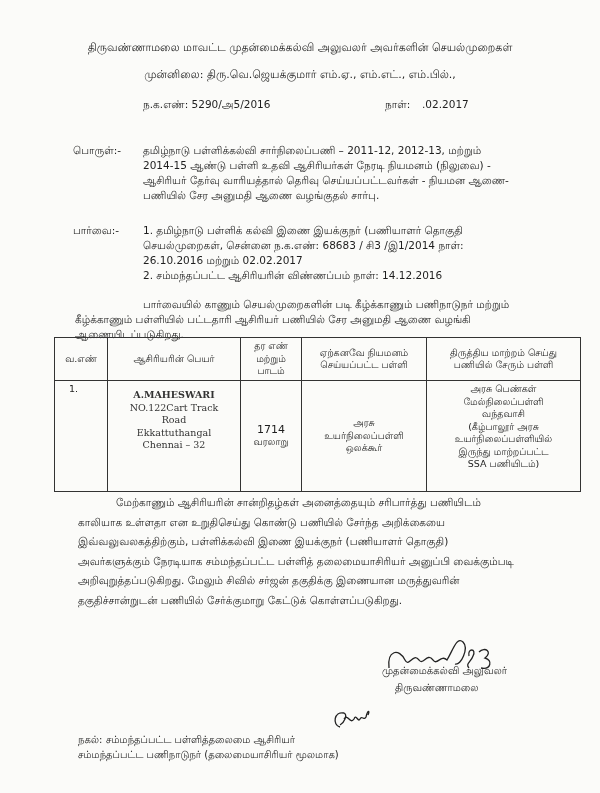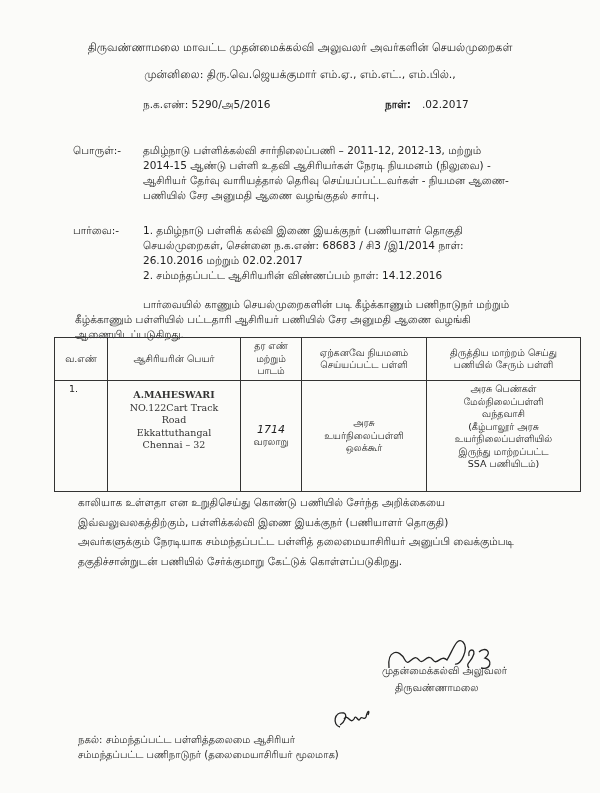--- a/index.html
+++ b/index.html
@@ -14,21 +14,21 @@
   table.main tr.row td{height:100px;}
   .serif{font-family:"DejaVu Serif",serif;font-size:11px;line-height:15px;color:#333;margin-top:16px;}
   .sig{stroke:#222;fill:none;stroke-width:1.3;}
 </style>
 </head>
 <body>
 
 <div class="abs t title" style="top:40px;">திருவண்ணாமலை மாவட்ட முதன்மைக்கல்வி அலுவலர் அவர்களின் செயல்முறைகள்</div>
 <div class="abs t title" style="top:67px;">முன்னிலை: திரு.வெ.ஜெயக்குமார் எம்.ஏ., எம்.எட்., எம்.பில்.,</div>
 <div class="abs t" style="left:143px;top:97px;">ந.க.எண்: 5290/அ5/2016</div>
-<div class="abs t" style="left:385px;top:97px;font-weight:bold;">நாள்:</div>
+<div class="abs t" style="left:385px;top:97px;">நாள்:</div>
 <div class="abs t" style="left:422px;top:97px;">.02.2017</div>
 
 <div class="abs t" style="left:73px;top:143px;">பொருள்:-</div>
 <div class="abs" style="left:143px;top:143px;width:435px;">
   <div class="t">தமிழ்நாடு பள்ளிக்கல்வி சார்நிலைப்பணி – 2011-12, 2012-13, மற்றும்</div>
   <div class="t">2014-15 ஆண்டு பள்ளி உதவி ஆசிரியர்கள் நேரடி நியமனம் (நிலுவை) -</div>
   <div class="t">ஆசிரியர் தேர்வு வாரியத்தால் தெரிவு செய்யப்பட்டவர்கள் - நியமன ஆணை-</div>
   <div class="t">பணியில் சேர அனுமதி ஆணை வழங்குதல் சார்பு.</div>
 </div>
 
@@ -58,21 +58,21 @@
   <tr class="row">
     <td style="text-align:left;padding-left:14px;">1.</td>
     <td class="serif" style="padding-top:8px;">
       <div style="font-weight:bold;">A.MAHESWARI</div>
       <div>NO.122Cart Track</div>
       <div>Road</div>
       <div>Ekkattuthangal</div>
       <div>Chennai – 32</div>
     </td>
     <td style="vertical-align:middle;">
-      <div style="font-size:11px;font-style:italic;">1714</div>
+      <div style="font-size:11px;">1714</div>
       <div>வரலாறு</div>
     </td>
     <td style="vertical-align:middle;">
       <div>அரசு</div>
       <div>உயர்நிலைப்பள்ளி</div>
       <div>ஒலக்கூர்</div>
     </td>
     <td>
       <div>அரசு பெண்கள்</div>
       <div>மேல்நிலைப்பள்ளி</div>
@@ -80,23 +80,25 @@
       <div>(கீழ்பாலூர் அரசு</div>
       <div>உயர்நிலைப்பள்ளியில்</div>
       <div>இருந்து மாற்றப்பட்ட</div>
       <div>SSA பணியிடம்)</div>
     </td>
   </tr>
 </tbody>
   </table>
 
 <div class="abs" style="left:78px;top:493px;width:505px;">
+  <div class="t" style="line-height:19.5px;padding-left:38px;">மேற்காணும் ஆசிரியரின்  சான்றிதழ்கள் அனைத்தையும் சரிபார்த்து  பணியிடம்</div>
   <div class="t" style="line-height:19.5px;">காலியாக உள்ளதா  என உறுதிசெய்து கொண்டு பணியில் சேர்ந்த அறிக்கையை</div>
   <div class="t" style="line-height:19.5px;">இவ்வலுவலகத்திற்கும், பள்ளிக்கல்வி இணை இயக்குநர் (பணியாளர் தொகுதி)</div>
   <div class="t" style="line-height:19.5px;">அவர்களுக்கும் நேரடியாக சம்மந்தப்பட்ட பள்ளித் தலைமையாசிரியர்  அனுப்பி வைக்கும்படி</div>
+  <div class="t" style="line-height:19.5px;">அறிவுறுத்தப்படுகிறது. மேலும் சிவில் சர்ஜன் தகுதிக்கு இணையான மருத்துவரின்</div>
   <div class="t" style="line-height:19.5px;">தகுதிச்சான்றுடன்  பணியில் சேர்க்குமாறு கேட்டுக் கொள்ளப்படுகிறது.</div>
 </div>
 
 <svg class="abs" style="left:385px;top:630px;" width="110" height="45">
   <path class="sig" d="M4,38 C2,20 14,18 20,30 C24,38 28,22 34,30 C38,36 42,22 48,30 C52,36 56,24 62,30 C68,20 72,6 78,12 C84,18 76,36 70,34"></path>
   <path class="sig" d="M84,26 C82,18 92,18 88,26 C86,32 80,34 84,38"></path>
   <path class="sig" d="M94,22 C100,16 108,22 100,28 C108,30 106,40 96,38"></path>
 </svg>
 <div class="abs t" style="left:382px;top:663px;font-size:10px;">முதன்மைக்கல்வி அலுவலர்</div>
 <div class="abs t" style="left:395px;top:680px;font-size:10px;">திருவண்ணாமலை</div>

